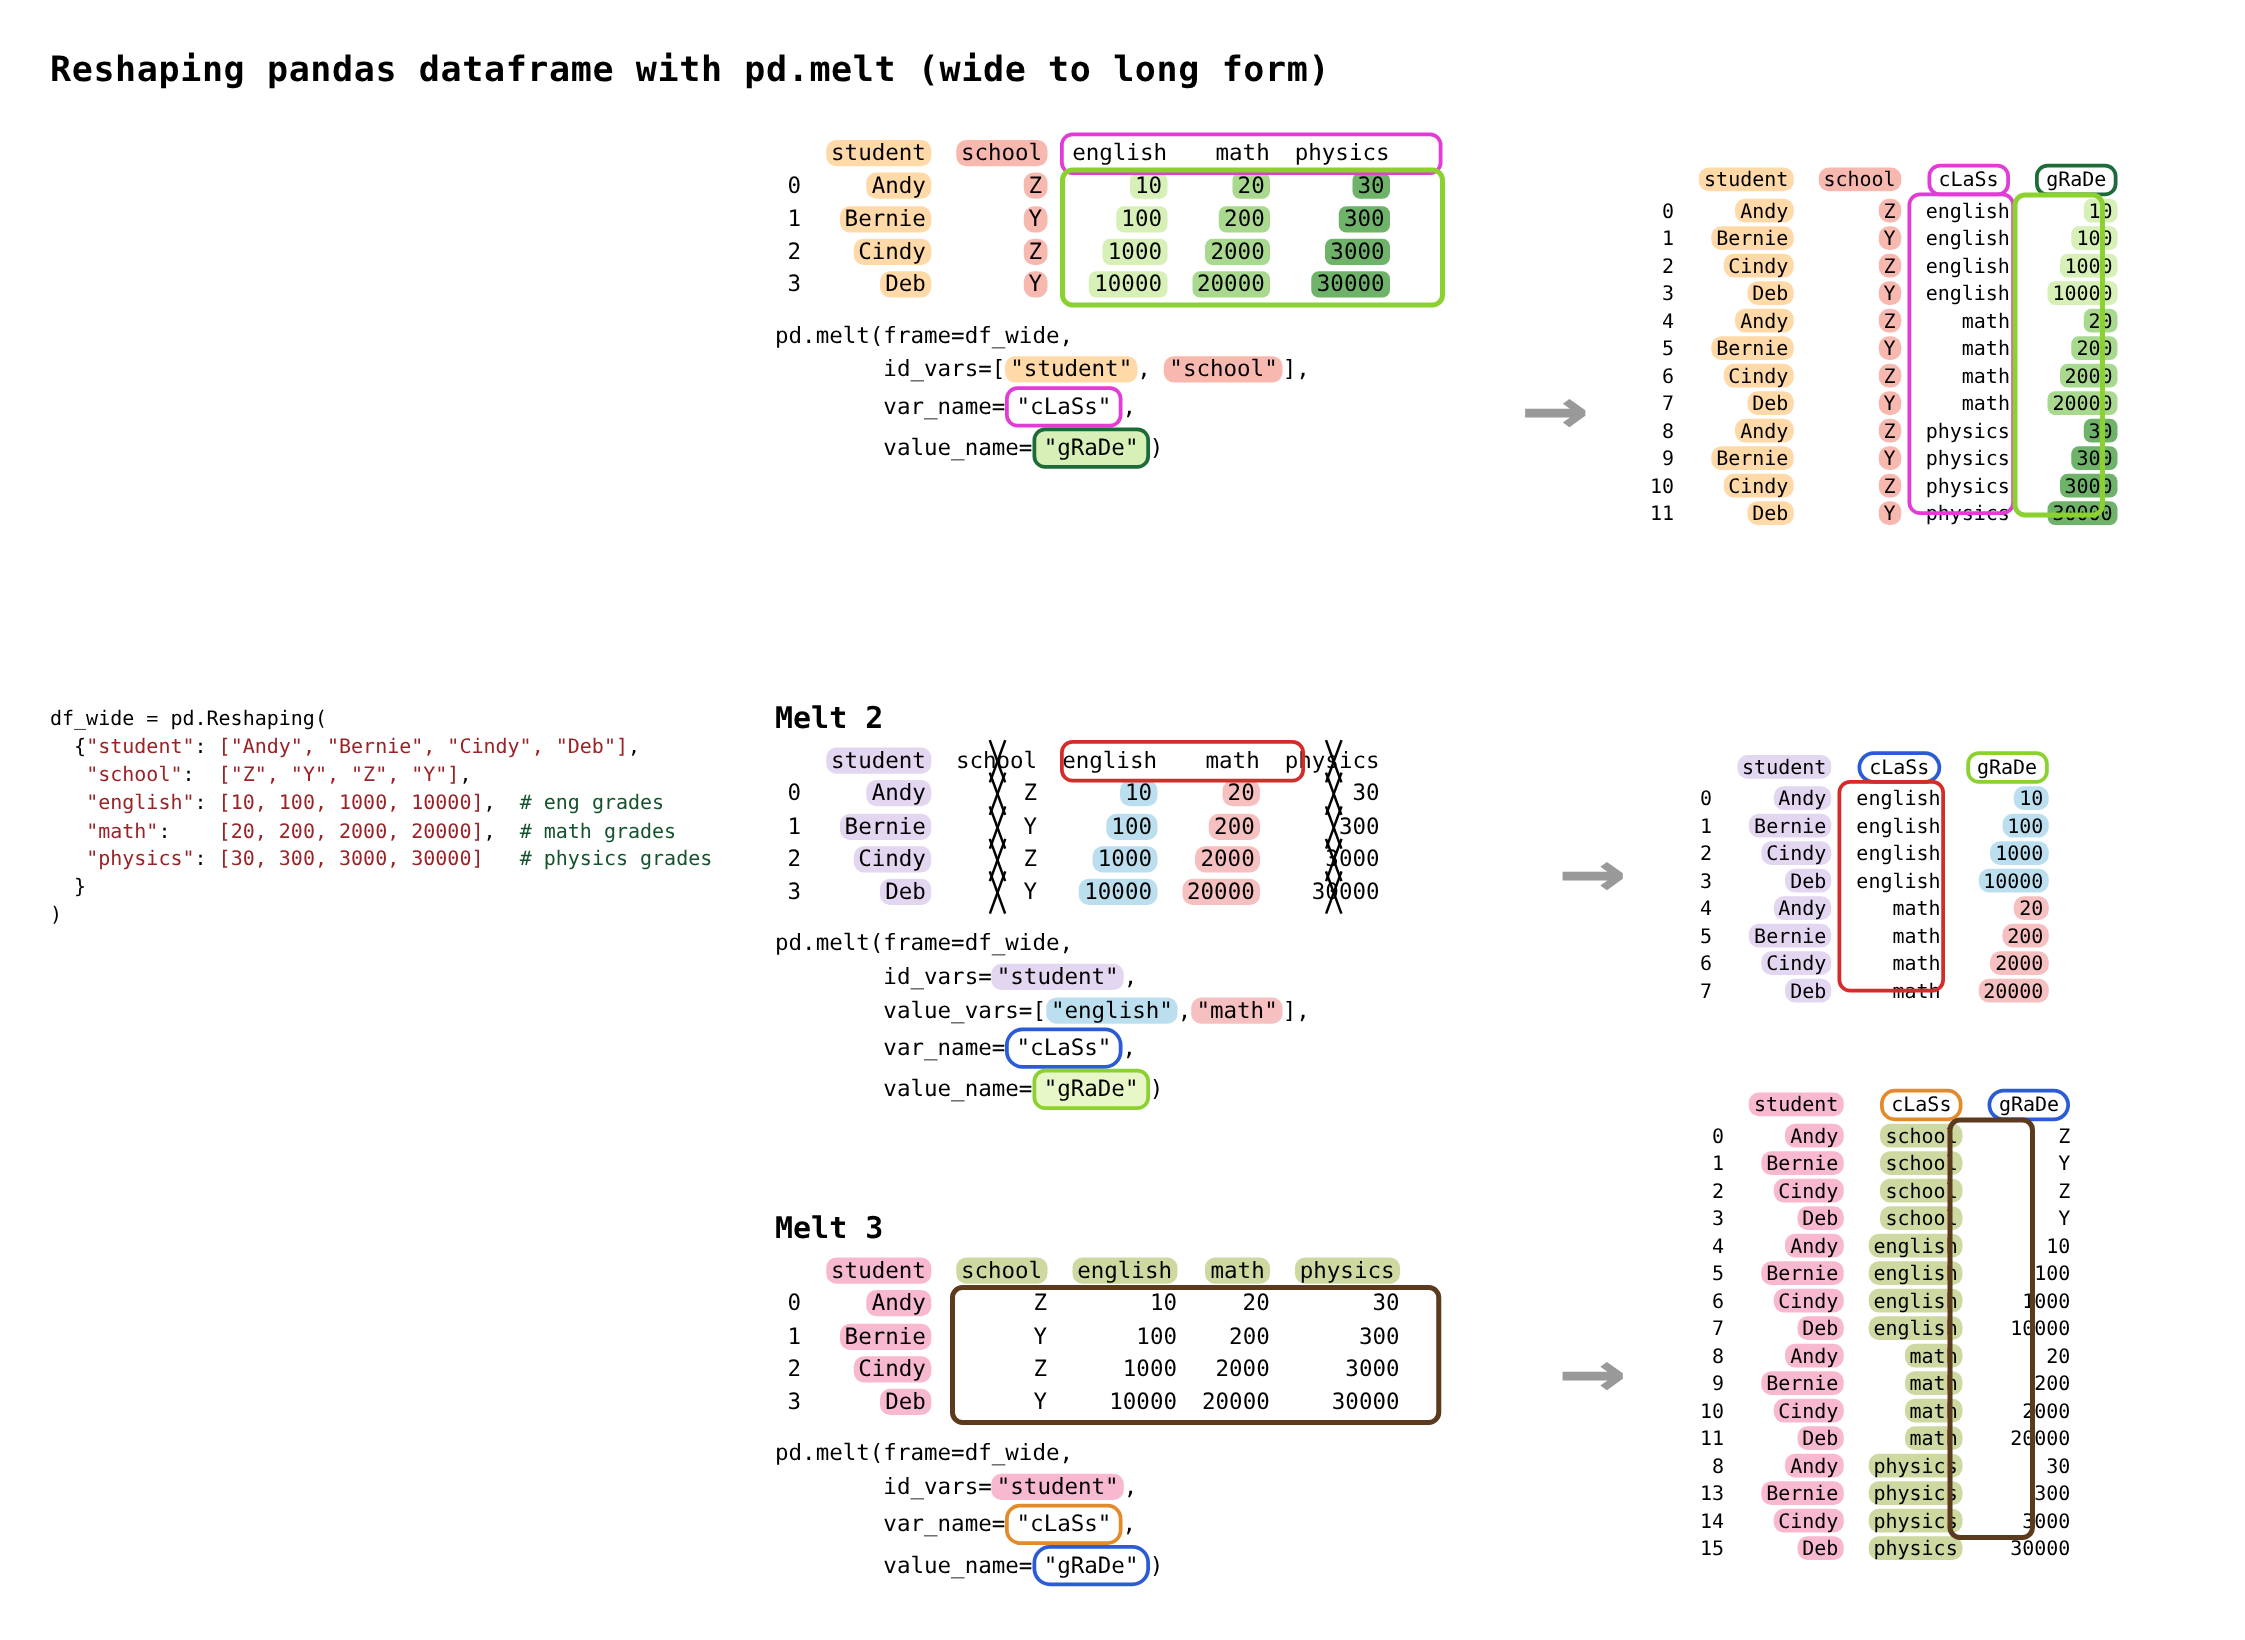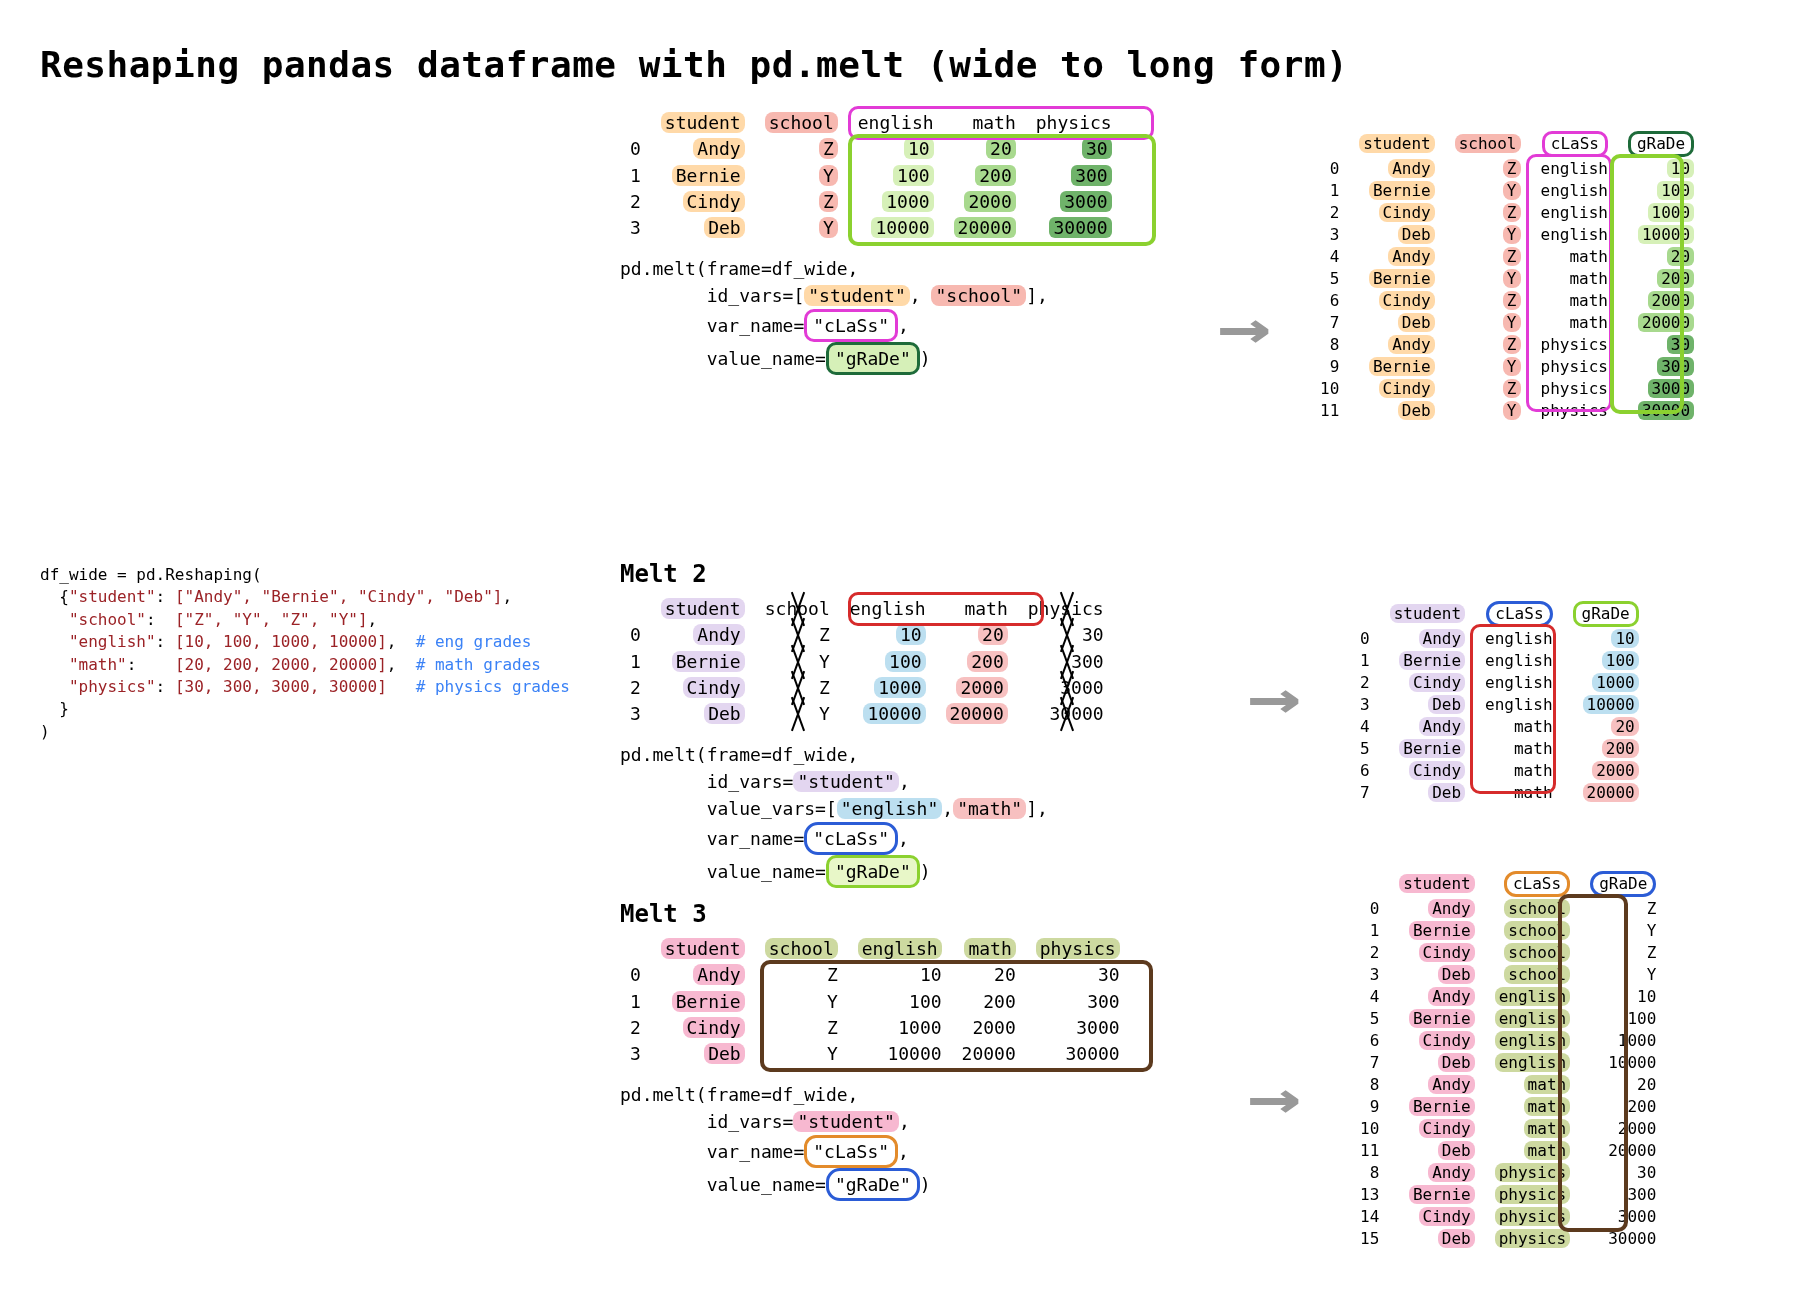--- a/index.html
+++ b/index.html
@@ -12,21 +12,21 @@
   body {
     width: 1796px;
     height: 1312px;
     position: relative;
     overflow: hidden;
   }
   h1.page-title {
     position: absolute;
     left: 40px;
     top: 20px;
-    font-size: 36px;
+    font-size: 28px;
     font-weight: 900;
     letter-spacing: 0.5px;
     font-family: "Menlo","Consolas",monospace;
   }
   h2.sub {
     font-size: 24px;
     font-weight: 900;
     margin: 0 0 8px 0;
   }
   .section-left {
@@ -35,21 +35,21 @@
     top: 560px;
     width: 560px;
   }
   .section-melt {
     position: absolute;
     left: 620px;
     width: 560px;
   }
   .melt1 { top: 110px; }
   .melt2 { top: 560px; }
-  .melt3 { top: 900px; }
+  .melt3 { top: 968px; }
 
   .section-out {
     position: absolute;
     width: 400px;
   }
   .out1 { left: 1310px; top: 130px; }
   .out2 { left: 1350px; top: 600px; }
   .out3 { left: 1350px; top: 870px; }
 
   pre.code {
@@ -82,21 +82,21 @@
   .hl-green-d { background: #6fb36a; border-radius: 6px; padding: 0 4px; }
   .hl-lilac   { background: #e3d6f0; border-radius: 8px; padding: 0 4px; }
   .hl-blue    { background: #bcdff0; border-radius: 8px; padding: 0 4px; }
   .hl-pink    { background: #f7b8d0; border-radius: 8px; padding: 0 4px; }
   .hl-rose    { background: #f7c0c0; border-radius: 8px; padding: 0 4px; }
   .hl-olive   { background: #cdd9a0; border-radius: 8px; padding: 0 4px; }
 
   
   .tok-key  { color: #9b2226; } 
   .tok-num  { color: #9b2226; }
-  .tok-comment { color: #3b82f6; }
+  .tok-comment { color: #14532d; }
   .tok-str  { color: #9b2226; }
 
   
   .box-magenta { border: 3px solid #e23bd6; border-radius: 10px; display:inline-block; padding:0 6px;}
   .box-darkgreen { border: 3px solid #1e6b3a; border-radius: 10px; display:inline-block; padding:0 6px;}
   .box-lime   { border: 3px solid #8bd12f; border-radius: 10px; display:inline-block; padding:0 6px;}
   .box-blue   { border: 3px solid #2b5cd6; border-radius: 14px; display:inline-block; padding:0 6px;}
   .box-orange { border: 3px solid #e38b2b; border-radius: 12px; display:inline-block; padding:0 6px;}
 
   

